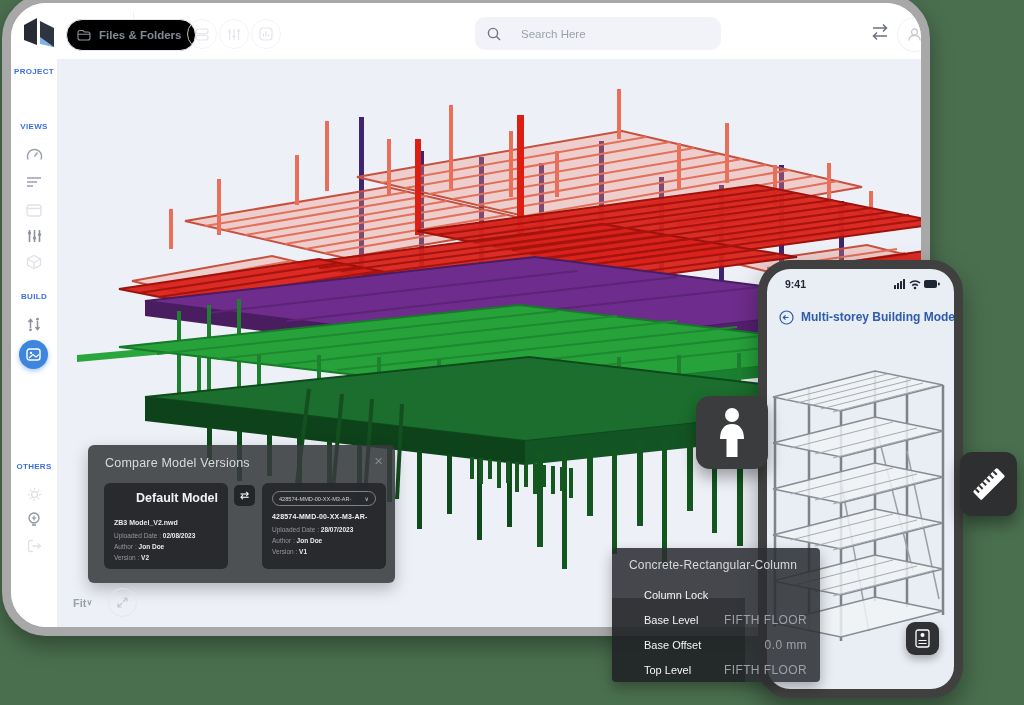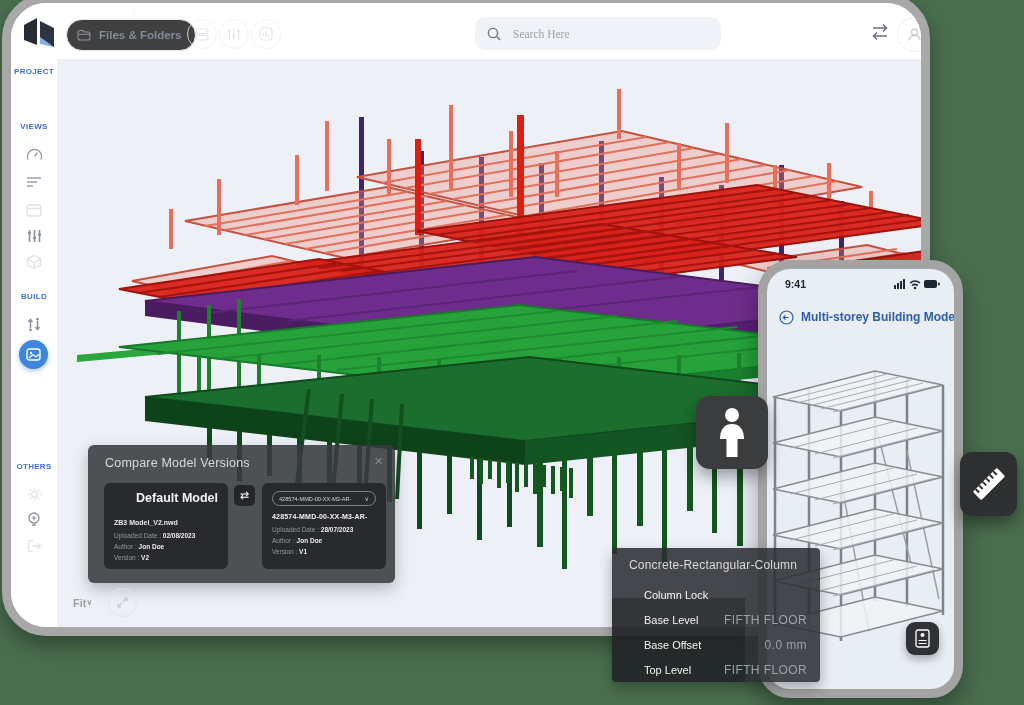--- a/index.html
+++ b/index.html
@@ -6,26 +6,26 @@
   body{font-family:"Liberation Sans",sans-serif;background:#4a6f4f;}
   .stage{position:relative;width:1024px;height:705px;overflow:hidden;background:#4a6f4f;}
   
   .app-window{position:absolute;left:2px;top:-6px;width:910px;height:624px;
     background:#fff;border:9px solid #a8a8a8;border-radius:44px;
     box-shadow:0 10px 22px rgba(0,0,0,.35);overflow:hidden;}
   .topbar{position:absolute;left:0;top:0;width:100%;height:56px;background:#fff;}
   .topbar .vdiv{position:absolute;left:122px;top:8px;width:1px;height:40px;background:#f0f1f4;}
   .logo{position:absolute;left:12px;top:14px;width:34px;height:32px;}
   .pill{position:absolute;left:55px;top:16px;height:30px;padding:0 14px 0 10px;display:flex;align-items:center;gap:8px;
-    border:1px solid #e7e9ee;border-radius:16px;background:#404040;color:#848b98;font-size:11.5px;font-weight:bold;cursor:pointer;}
+    border:1px solid #e7e9ee;border-radius:16px;background:#000000;color:#848b98;font-size:11.5px;font-weight:bold;cursor:pointer;}
   .ghost-circle{position:absolute;top:16px;width:28px;height:28px;border:1px solid #eef0f4;border-radius:50%;
     display:flex;align-items:center;justify-content:center;opacity:.8;cursor:pointer;}
   .search{position:absolute;left:464px;top:14px;width:222px;height:33px;background:#f1f3f8;border-radius:10px;
     display:flex;align-items:center;gap:10px;padding:0 12px;}
-  .search input{border:none;background:transparent;outline:none;font-size:11.5px;color:#5d6570;width:150px;font-family:Liberation Serif, serif;}
+  .search input{border:none;background:transparent;outline:none;font-size:11.5px;color:#5d6570;width:150px;font-family:Liberation Sans, sans-serif;margin-left:8px;}
   .search input::placeholder{color:#9aa1ac;}
   .swap-top{position:absolute;left:858px;top:20px;width:22px;height:18px;cursor:pointer;}
   .profile-circle{position:absolute;left:886px;top:14px;width:33px;height:33px;border:1px solid #eef0f4;border-radius:50%;
     display:flex;align-items:center;justify-content:center;cursor:pointer;}
   
   .sidebar{position:absolute;left:0;top:56px;width:46px;bottom:0;background:#fff;padding-left:23px;}
   .side-label{position:absolute;left:0;width:46px;text-align:center;font-size:8px;font-weight:bold;color:#3d6fe0;letter-spacing:.3px;}
   .side-icon{position:absolute;left:9px;width:28px;height:24px;display:flex;align-items:center;justify-content:center;cursor:pointer;}
   .side-active{position:absolute;left:8px;width:29px;height:29px;border-radius:50%;background:#3e86dd;
     display:flex;align-items:center;justify-content:center;cursor:pointer;box-shadow:0 2px 5px rgba(62,134,221,.45);}
@@ -54,21 +54,21 @@
     padding:0 6px;box-sizing:border-box;margin-bottom:7px;cursor:pointer;}
   .cmp-dd span{font-size:5.6px;color:#cfd2d6;white-space:nowrap;}
   .cmp-dd .chev{font-size:6px;color:#cfd2d6;}
   .cmp-name2{font-size:7px;font-weight:bold;color:#f0f0f0;margin-bottom:6px;letter-spacing:.2px;}
   
   .person-btn{position:absolute;left:696px;top:396px;width:72px;height:73px;background:#3a3c3e;border-radius:14px;
     box-shadow:0 8px 16px rgba(0,0,0,.35);display:flex;align-items:center;justify-content:center;cursor:pointer;z-index:30;}
   .ruler-btn{position:absolute;left:960px;top:452px;width:57px;height:64px;background:#2d2f31;border-radius:12px;
     box-shadow:0 8px 16px rgba(0,0,0,.4);display:flex;align-items:center;justify-content:center;cursor:pointer;z-index:50;}
   
-  .phone{position:absolute;left:758px;top:260px;width:187px;height:420px;background:#e9edf4;border:9px solid #a3a3a3;
+  .phone{position:absolute;left:758px;top:260px;width:187px;height:420px;background:#e9edf4;border:9px solid #404040;
     border-radius:32px;box-shadow:0 12px 26px rgba(0,0,0,.35);z-index:20;overflow:hidden;}
   .ph-status{position:absolute;left:0;top:8px;width:100%;height:16px;}
   .ph-time{position:absolute;left:18px;top:1px;font-size:10.5px;font-weight:bold;color:#1d2633;}
   .ph-sticons{position:absolute;right:14px;top:1px;}
   .ph-header{position:absolute;left:0;top:36px;width:100%;height:24px;display:flex;align-items:center;}
   .ph-back{margin-left:12px;cursor:pointer;display:flex;}
   .ph-title{margin-left:7px;font-size:12px;font-weight:bold;color:#2d5cab;white-space:nowrap;}
   .ph-model{position:absolute;left:0;top:62px;width:187px;height:320px;}
   .ph-props-btn{position:absolute;right:15px;top:353px;width:33px;height:33px;background:#2f3134;border-radius:9px;
     box-shadow:0 4px 8px rgba(0,0,0,.3);display:flex;align-items:center;justify-content:center;cursor:pointer;}

